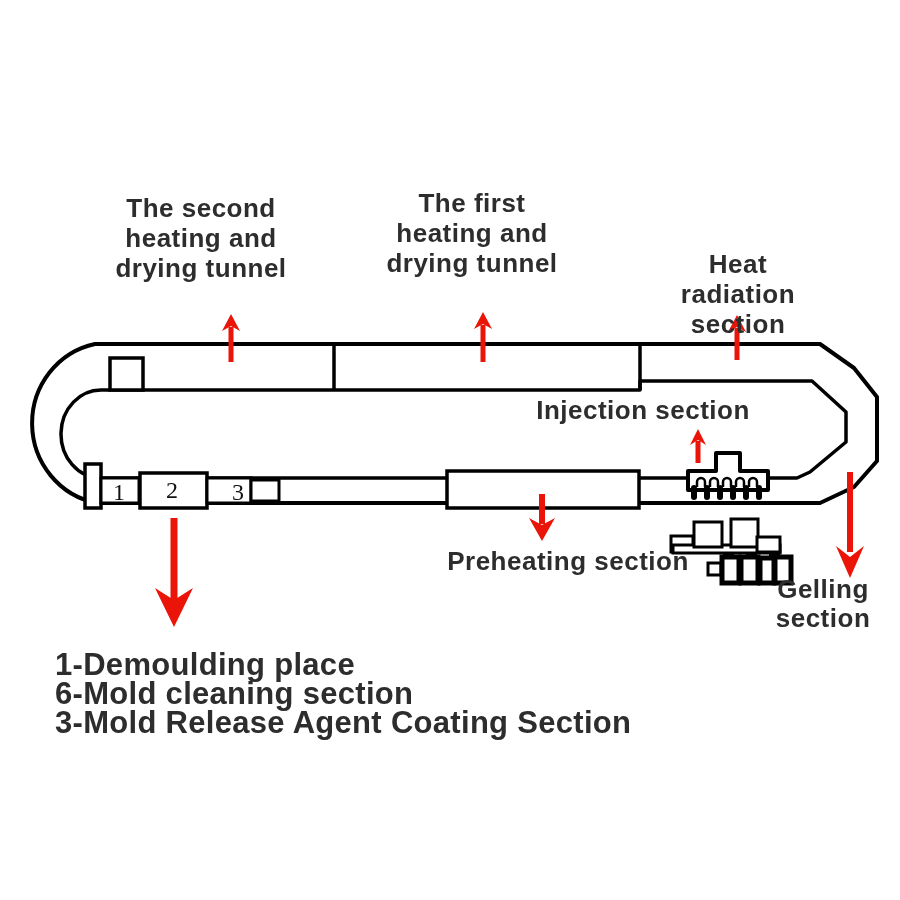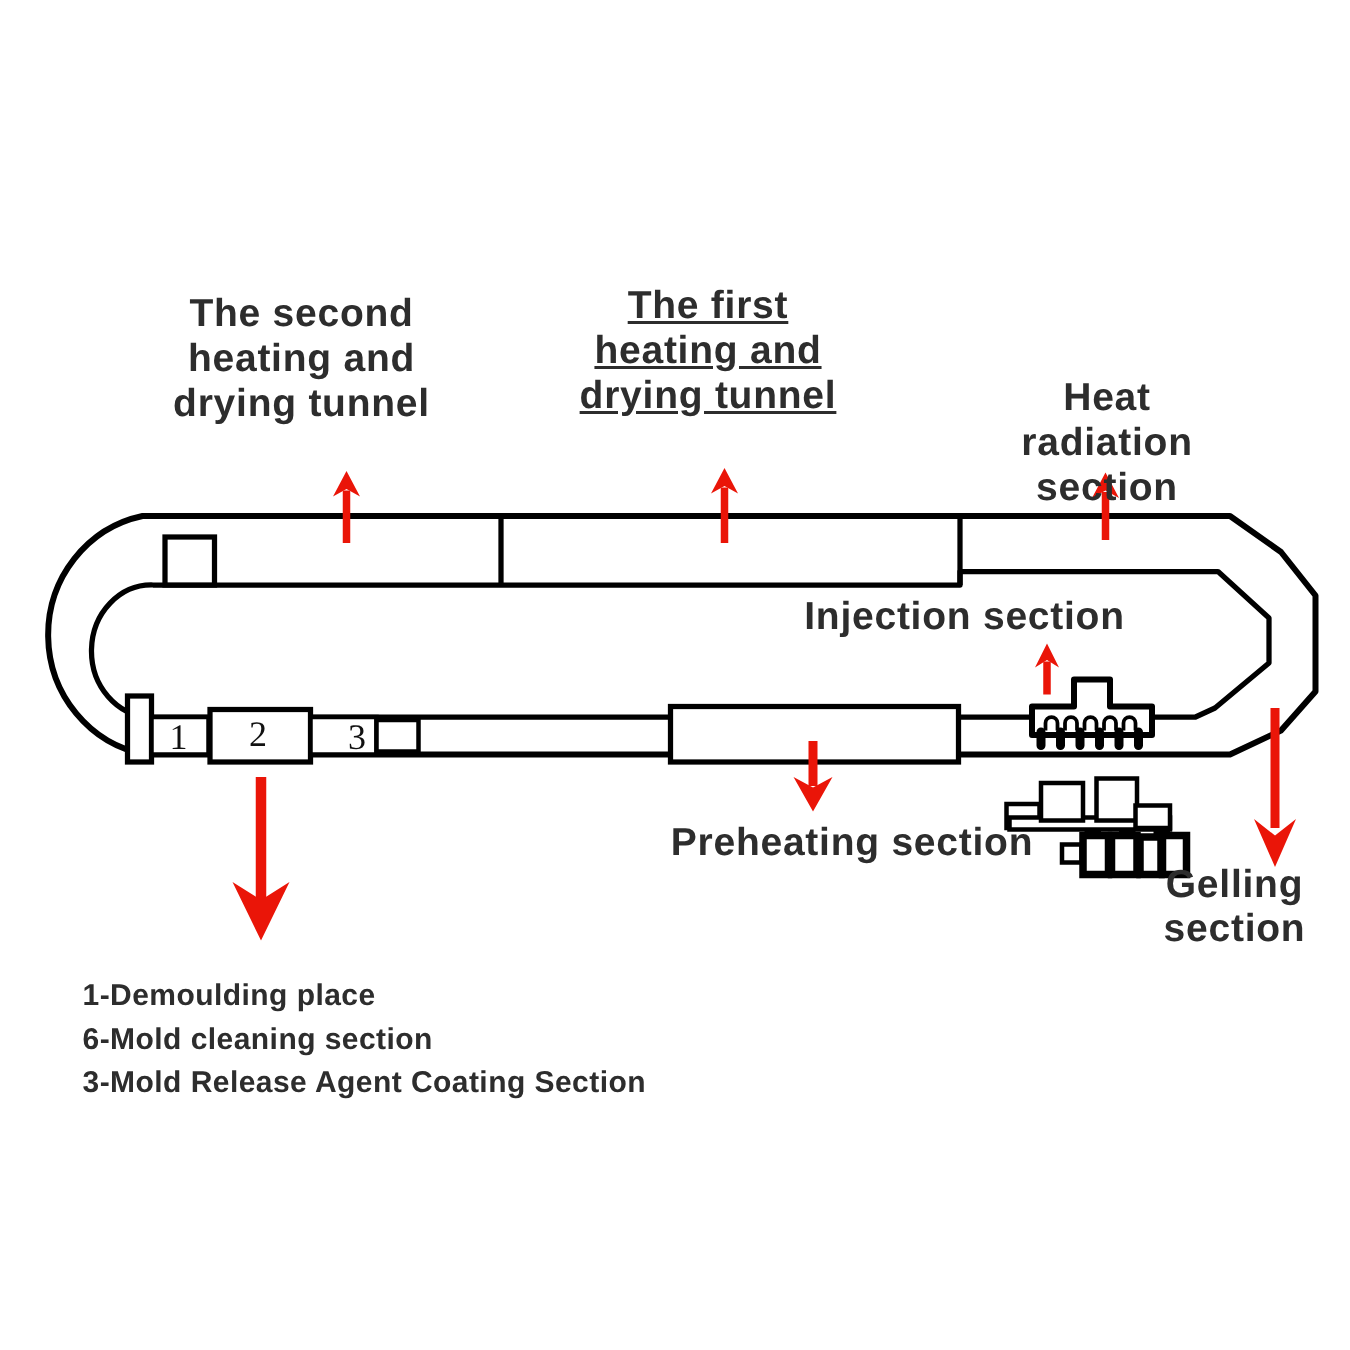--- a/index.html
+++ b/index.html
@@ -10,21 +10,21 @@
   .stage svg{position:absolute;left:0;top:0;}
   .lbl{
     position:absolute;color:#2d2d2d;font-weight:bold;
     white-space:pre-line;text-align:center;transform:translateX(-50%);
     line-height:30px;font-size:26px;letter-spacing:0.5px;
   }
   .lbl.single{white-space:nowrap;}
   .lbl.sm{font-size:26px;line-height:29px;}
   .legend{
     position:absolute;left:55px;top:650px;color:#2d2d2d;font-weight:bold;
-    font-size:20px;line-height:29px;text-align:left;letter-spacing:0.3px;
+    font-size:31px;line-height:29px;text-align:left;letter-spacing:0.3px;
   }
   .digit{
     position:absolute;transform:translateX(-50%);
     font-family:"Liberation Serif", serif;font-size:24px;color:#111;font-weight:normal;
   }
 </style>
 </head>
 <body>
 
 <div class="stage">
@@ -97,21 +97,21 @@
     </g>
     <g fill="#ea1508" stroke="none">
       <rect x="847" y="472" width="6" height="80"></rect>
       <path d="M 850 578 L 836 546 L 850 557 L 864 546 Z"></path>
     </g>
   </svg>
 
   <div class="lbl" style="left:201px;top:193px;">The second
 heating and
 drying tunnel</div>
-  <div class="lbl" style="left:472px;top:188px;text-decoration:underline;">The first
+  <div class="lbl" style="left:472px;top:188px;">The first
 heating and
 drying tunnel</div>
   <div class="lbl" style="left:738px;top:215px;margin-top:34px;">Heat radiation
 section</div>
   <div class="lbl single sm" style="left:643px;top:396px;">Injection section</div>
   <div class="lbl single sm" style="left:526px;top:547px;margin-left:42px;">Preheating section</div>
   <div class="lbl sm" style="left:823px;top:575px;">Gelling
 section</div>
 
   <div class="digit" style="left:119px;top:479px;">1</div>

